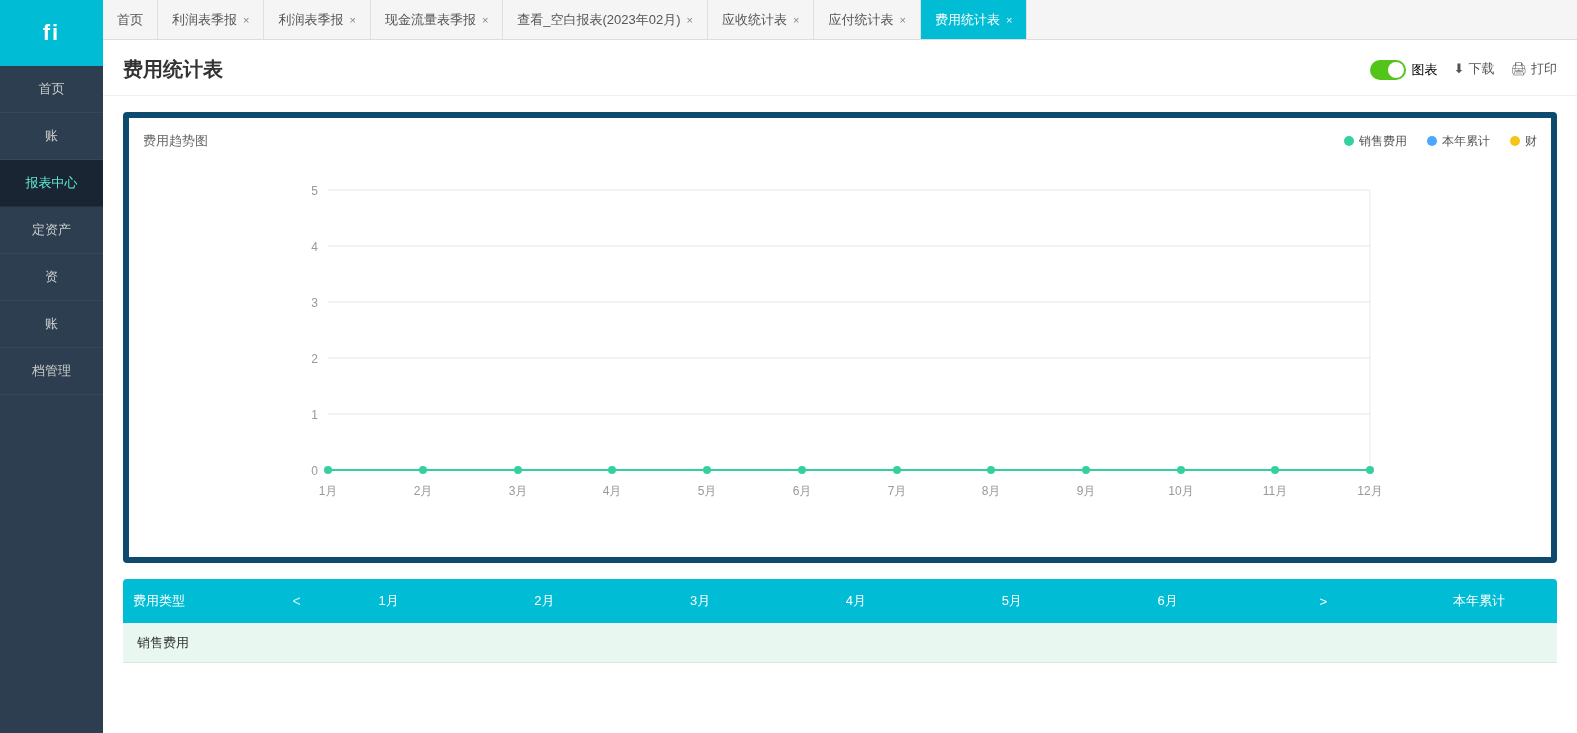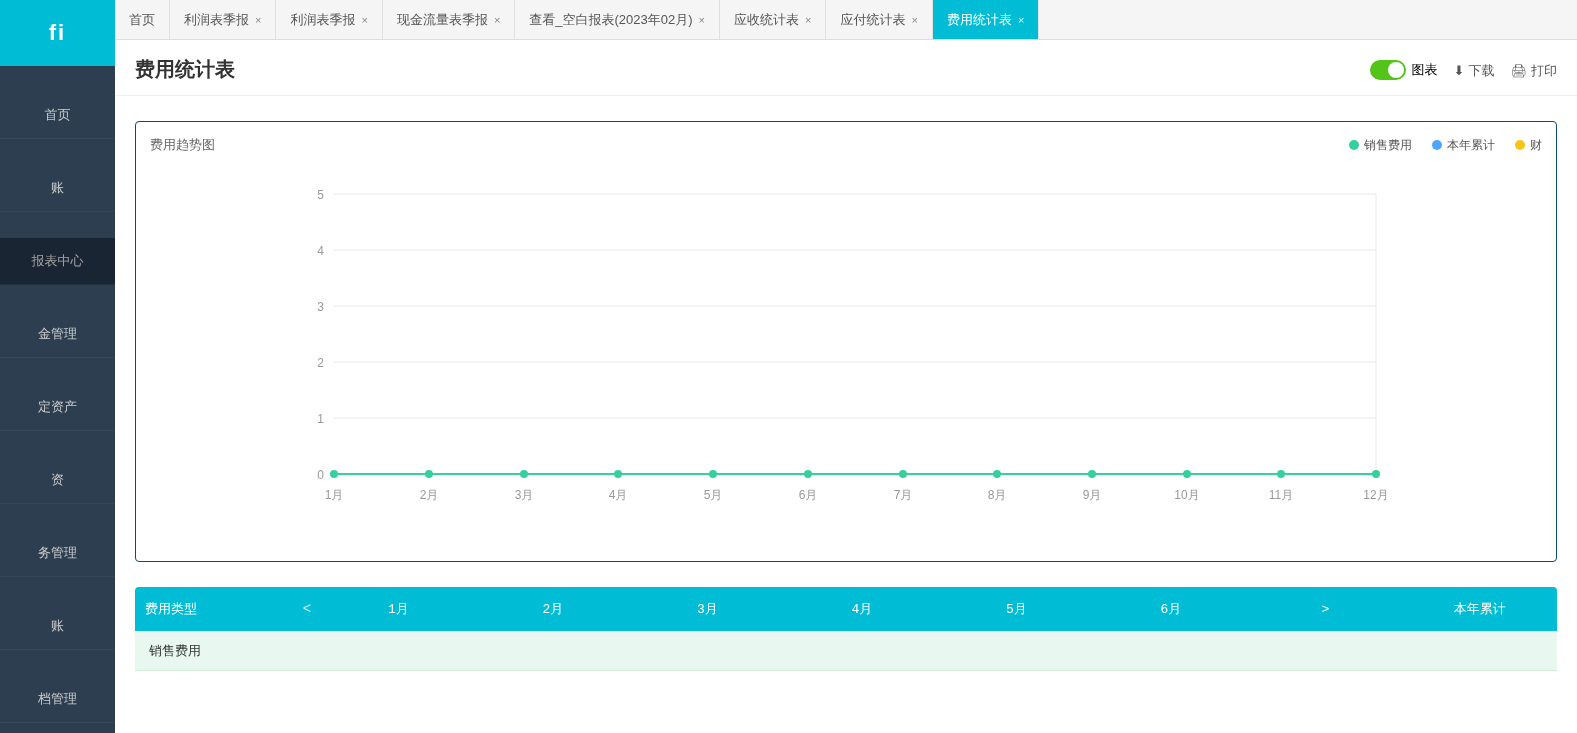--- a/index.html
+++ b/index.html
@@ -1,48 +1,47 @@
 <!DOCTYPE html>
 <html><head>
   <meta charset="utf-8">
   <style>
     * { box-sizing: border-box; margin: 0; padding: 0; }
     body { font-family: 'Microsoft YaHei', Arial, sans-serif; font-size: 13px; background: #f0f2f5; display: flex; height: 733px; overflow: hidden; }
 
     
     .sidebar {
-      width: 115px;
+      width: 103px;
       background: #2c3e50;
       display: flex;
       flex-direction: column;
       flex-shrink: 0;
       height: 100%;
       overflow: hidden;
-      gap: 26px;
     }
     .sidebar-logo {
       background: #00bcd4;
       height: 66px;
       display: flex;
       align-items: center;
       justify-content: center;
       color: white;
       font-size: 22px;
       font-weight: bold;
       letter-spacing: 2px;
     }
     .sidebar-item {
       color: #ccc;
       padding: 14px 10px;
       text-align: center;
       font-size: 13px;
       cursor: pointer;
       border-bottom: 1px solid rgba(255,255,255,0.05);
     }
-    .sidebar-item.active { background: #1a2533; color: #a3a3a3; }
+    .sidebar-item.active { background: #1a2533; color: #5eead4; }
 
     
     .main {
       flex: 1;
       display: flex;
       flex-direction: column;
       overflow: hidden;
     }
 
     
@@ -96,21 +95,21 @@
       padding: 16px 20px 12px 20px;
       border-bottom: 1px solid #f0f0f0;
     }
     .page-title {
       font-size: 20px;
       font-weight: 600;
       color: #333;
     }
     .header-actions {
       display: flex;
-      align-items: flex-end;
+      align-items: flex-start;
       gap: 16px;
     }
     .toggle-group {
       display: flex;
       align-items: center;
       gap: 6px;
     }
     .toggle {
       width: 36px;
       height: 20px;
@@ -133,22 +132,22 @@
       display: flex;
       align-items: center;
       gap: 4px;
       color: #555;
       cursor: pointer;
       font-size: 13px;
     }
 
     
     .chart-container {
-      margin: 25px 20px;
-      border: 1px solid #0c4a6e;
+      margin: 16px 20px;
+      border: 6px solid #0c4a6e;
       border-radius: 4px;
       padding: 14px;
       background: #fff;
     }
     .chart-header {
       display: flex;
       justify-content: space-between;
       align-items: center;
       margin-bottom: 10px;
     }
@@ -193,21 +192,20 @@
       border-radius: 4px 4px 0 0;
     }
     .th-cell {
       flex: 1;
       text-align: right;
       padding: 0 8px;
       position: relative;
       display: flex;
       align-items: center;
       justify-content: center;
-      font-family: Liberation Mono, monospace;
     }
     .th-cell.type-col {
       flex: 1.2;
       justify-content: space-between;
       padding: 0 10px;
     }
     .th-nav {
       cursor: pointer;
       font-size: 14px;
       color: white;
@@ -235,24 +233,22 @@
     }
   </style>
 </head>
 <body>
 
 <div class="sidebar">
   <div class="sidebar-logo">fi</div>
   <div class="sidebar-item">首页</div>
   <div class="sidebar-item">账</div>
   <div class="sidebar-item active">报表中心</div>
-  <div class="sidebar-item">金管理</div>
   <div class="sidebar-item">定资产</div>
   <div class="sidebar-item">资</div>
-  <div class="sidebar-item">务管理</div>
   <div class="sidebar-item">账</div>
   <div class="sidebar-item">档管理</div>
 </div>
 
 <div class="main">
 
   <div class="tab-bar">
     <div class="tab">
       <span>首页</span>
     </div>

